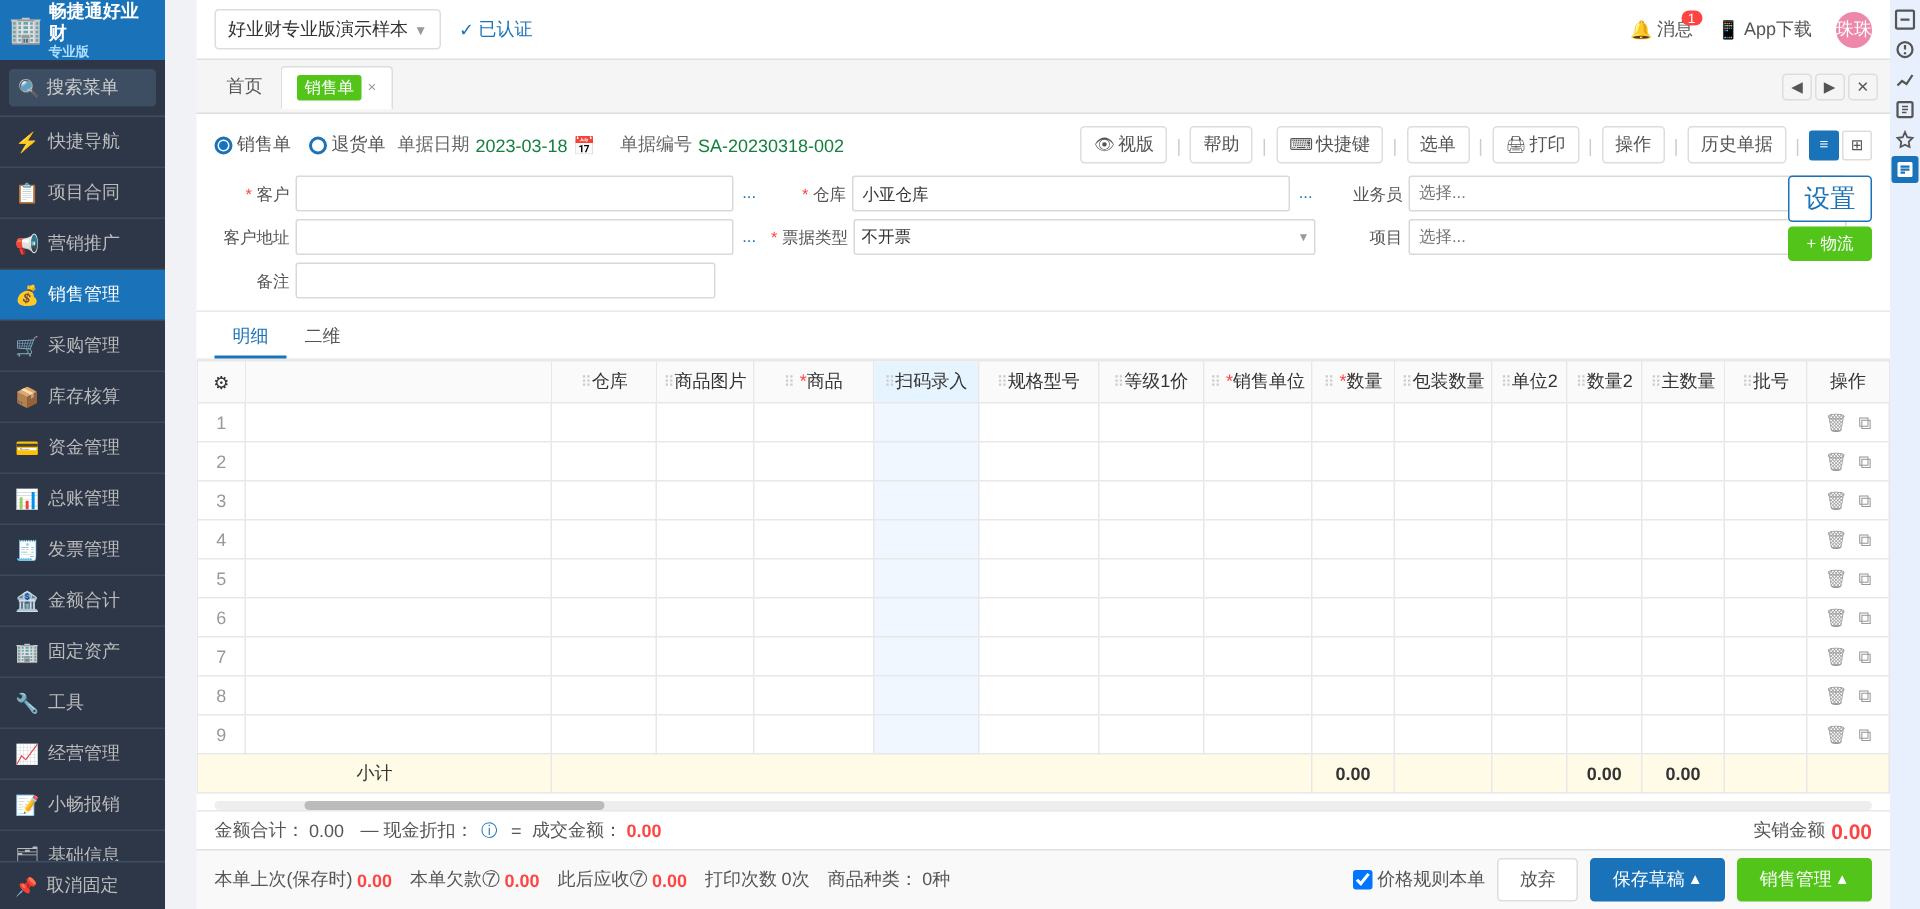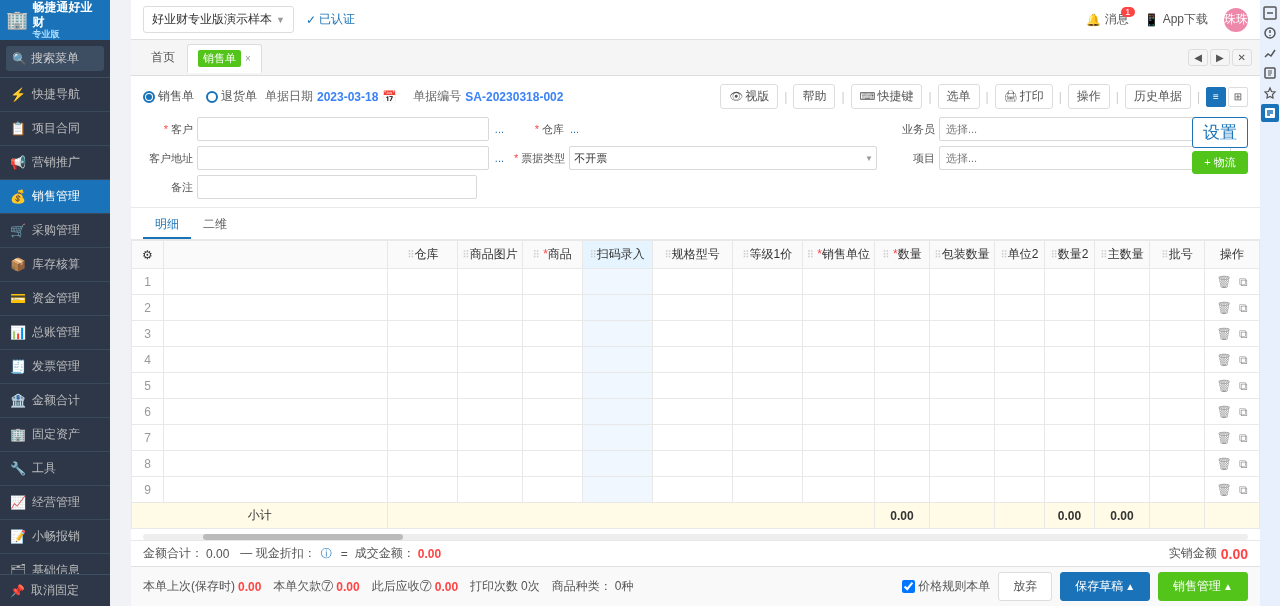--- a/index.html
+++ b/index.html
@@ -41,21 +41,21 @@
     
     .form-area { background: #fff; padding: 8px 12px; border-bottom: 1px solid #e8e8e8; }
     .form-toolbar { display: flex; align-items: center; gap: 8px; margin-bottom: 8px; font-size: 11px; color: #555; }
     .radio-group { display: flex; gap: 12px; align-items: center; }
     .radio-item { display: flex; align-items: center; gap: 3px; cursor: pointer; }
     .radio-dot { width: 12px; height: 12px; border-radius: 50%; border: 2px solid #1a73b8; display: flex; align-items: center; justify-content: center; }
     .radio-dot.checked::after { content: ''; width: 6px; height: 6px; background: #1a73b8; border-radius: 50%; }
     .form-meta { display: flex; align-items: center; gap: 16px; flex: 1; }
     .meta-item { display: flex; align-items: center; gap: 4px; }
     .meta-label { color: #666; }
-    .meta-value { color: #3b82f6; font-weight: 700; }
+    .meta-value { color: #15803d; font-weight: 400; }
     .meta-icon { color: #1a73b8; cursor: pointer; }
     .form-actions { display: flex; gap: 6px; align-items: center; }
     .action-btn { display: flex; align-items: center; gap: 2px; padding: 3px 8px; border: 1px solid #ddd; border-radius: 3px; cursor: pointer; font-size: 11px; color: #555; background: #fff; }
     .field-row { display: flex; align-items: center; gap: 4px; }
     .field-label { color: #555; font-size: 11px; min-width: 50px; text-align: right; flex-shrink: 0; }
     .field-label.required::before { content: '* '; color: #f44; }
     .field-input { flex: 1; height: 24px; border: 1px solid #d9d9d9; border-radius: 2px; padding: 0 6px; font-size: 11px; color: #333; outline: none; }
     .field-dots { color: #1a73b8; cursor: pointer; font-size: 11px; padding: 0 2px; }
     .field-select { flex: 1; height: 24px; border: 1px solid #d9d9d9; border-radius: 2px; padding: 0 4px; font-size: 11px; color: #333; background: #fff; appearance: none; outline: none; }
     .field-select-wrap { flex: 1; position: relative; }
@@ -301,20 +301,21 @@
 
     <div style="display:grid; grid-template-columns: 1fr 1fr 1fr; gap:5px 8px; position:relative;">
 
       <div class="field-row">
         <span class="field-label required">客户</span>
         <input class="field-input" type="text" value="" style="flex: 1 1 0%;">
         <span class="field-dots">...</span>
       </div>
       <div class="field-row">
         <span class="field-label required">仓库</span>
+        <input class="field-input" type="text" value="小亚仓库" style="">
         <span class="field-dots">...</span>
       </div>
       <div class="field-row">
         <span class="field-label">业务员</span>
         <input class="field-input" type="text" placeholder="选择..." style="">
         <span class="field-dots">...</span>
         <div style="position:absolute; right:0; top:0; display:flex; flex-direction:column; gap:3px;">
           <button class="side-btn" style="padding:3px 10px; border:1px solid #1a73b8; border-radius:3px; color:#1a73b8; background:#fff; font-size:17px; cursor:pointer;">设置</button>
           <button class="side-btn green" style="padding:3px 10px; border:1px solid #52c41a; border-radius:3px; color:#fff; background:#52c41a; font-size:11px; cursor:pointer;">+ 物流</button>
         </div>
@@ -359,21 +360,21 @@
         <thead>
           <tr>
             <th class="th-settings">⚙</th>
             <th></th>
             <th style="width:70px;">
               <span style="color:#ccc; font-size:10px;">⠿</span>仓库
             </th>
             <th style="width:60px;">
               <span style="color:#ccc; font-size:10px;">⠿</span>商品图片
             </th>
-            <th style="width:60px;">
+            <th style="width:80px;">
               <span style="color:#ccc; font-size:10px;">⠿</span>
               <span style="color:#f44;">*</span>商品
             </th>
             <th class="highlighted-col" style="width:70px; background:#dbeeff;">
               <span style="color:#ccc; font-size:10px;">⠿</span>扫码录入
             </th>
             <th style="width:80px;">
               <span style="color:#ccc; font-size:10px;">⠿</span>规格型号
             </th>
             <th style="width:70px;">

